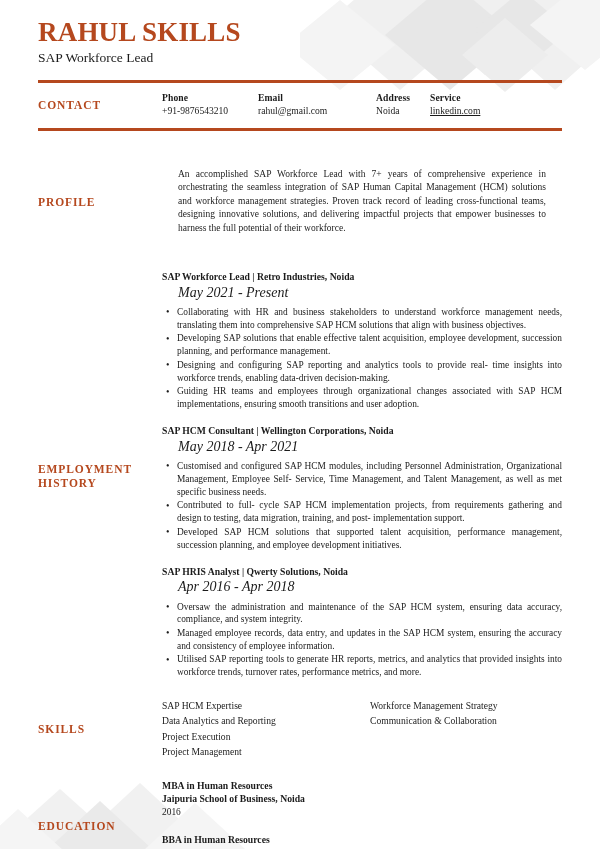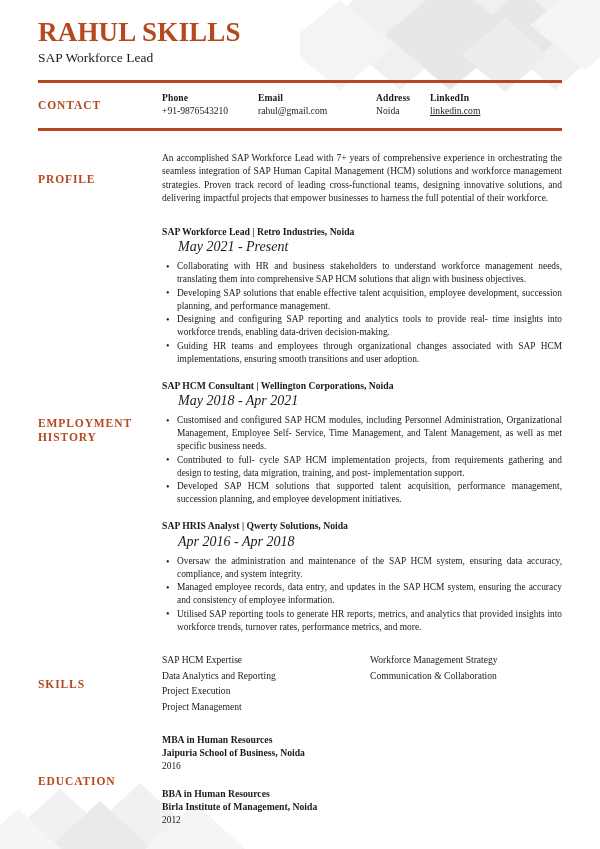--- a/index.html
+++ b/index.html
@@ -89,21 +89,21 @@
   #contact-email { width: 118px; margin-right: 0; }
   #contact-address { width: 42px; margin-right: 12px; }
   #contact-linkedin { width: auto; }
 
   
   #profile-section { margin-top: 21px; }
   .profile-text {
     font-size: 9.5px;
     line-height: 1.42;
     text-align: justify;
-    margin: 0;
+    margin: 16px;
   }
 
   
   #employment-section { margin-top: 20px; }
   .job { margin-bottom: 14px; }
   .job:last-child { margin-bottom: 0; }
   .job-title {
     font-size: 9.7px;
     font-weight: 700;
     line-height: 1.3;
@@ -211,21 +211,21 @@
         </div>
         <div class="contact-item" id="contact-email">
           <span class="ci-label">Email</span>
           <span class="ci-value">rahul@gmail.com</span>
         </div>
         <div class="contact-item" id="contact-address">
           <span class="ci-label">Address</span>
           <span class="ci-value">Noida</span>
         </div>
         <div class="contact-item" id="contact-linkedin">
-          <span class="ci-label">LinkedIn</span>
+          <span class="ci-label">Service</span>
           <span class="ci-value link">linkedin.com</span>
         </div>
       </div>
     </div>
   </div>
 
   <div class="rule" id="rule-bottom"></div>
 
   <div class="section" id="profile-section">
     <div class="sec-label">PROFILE</div>

